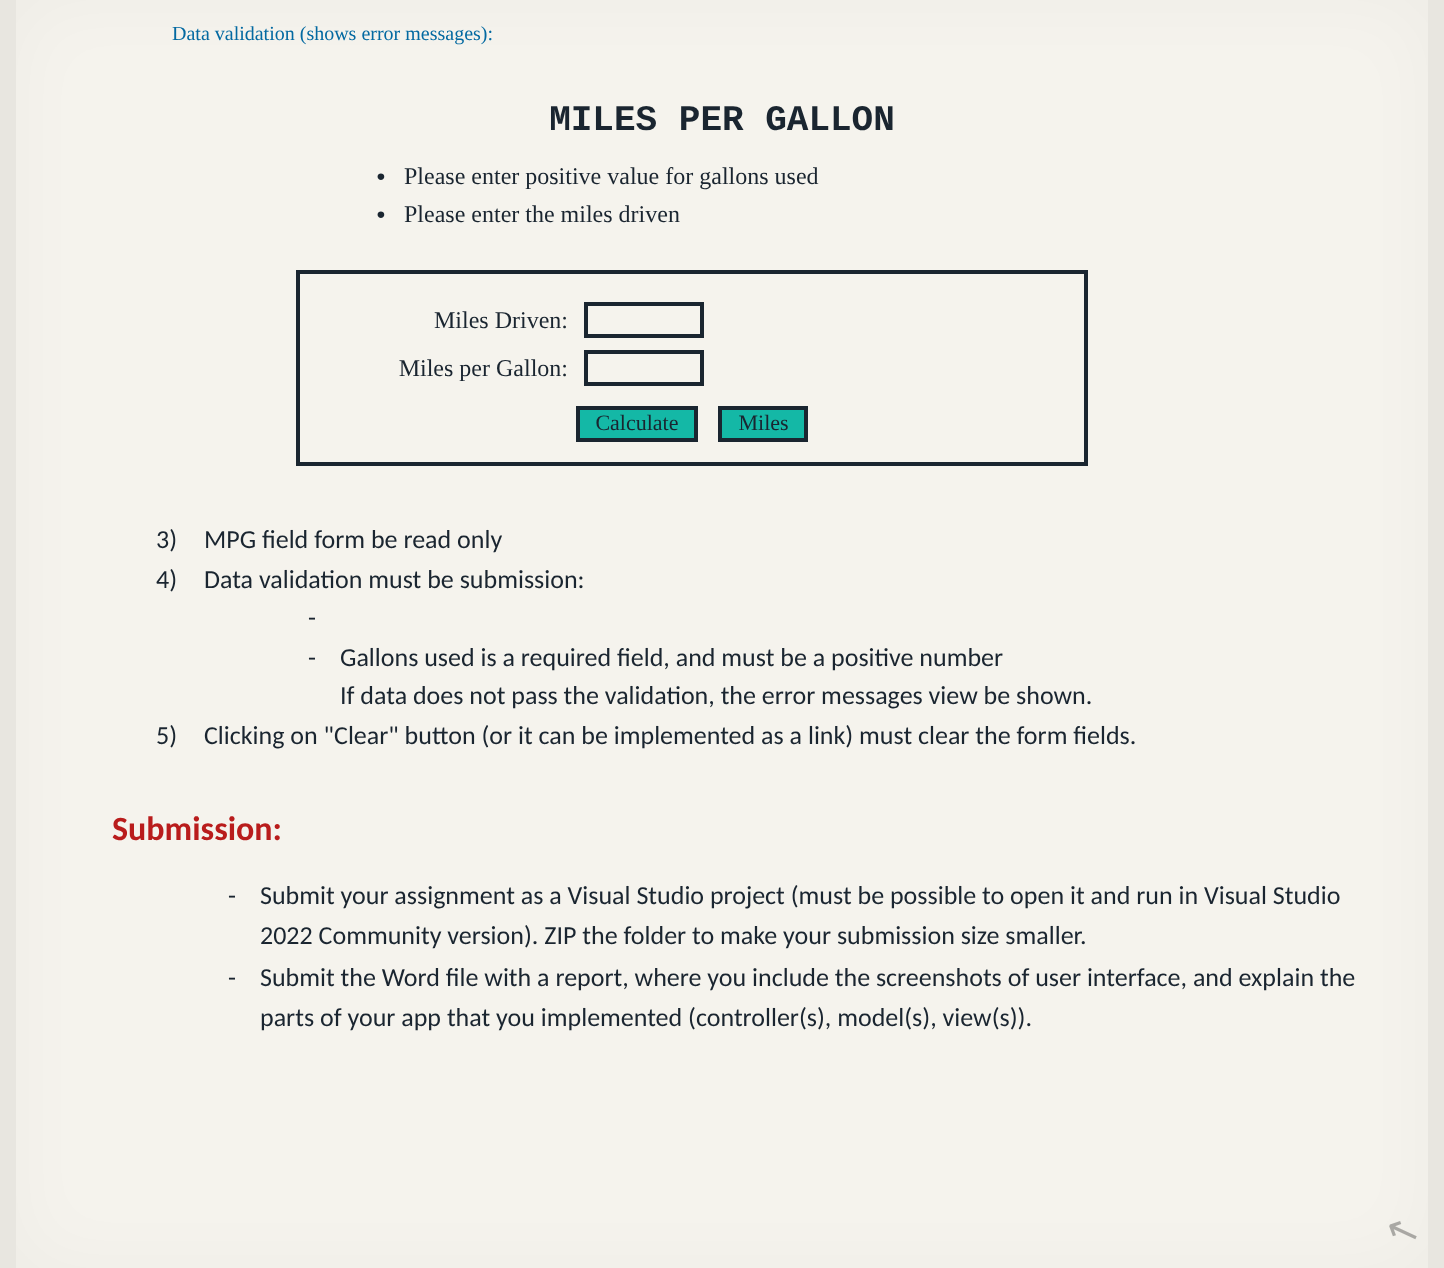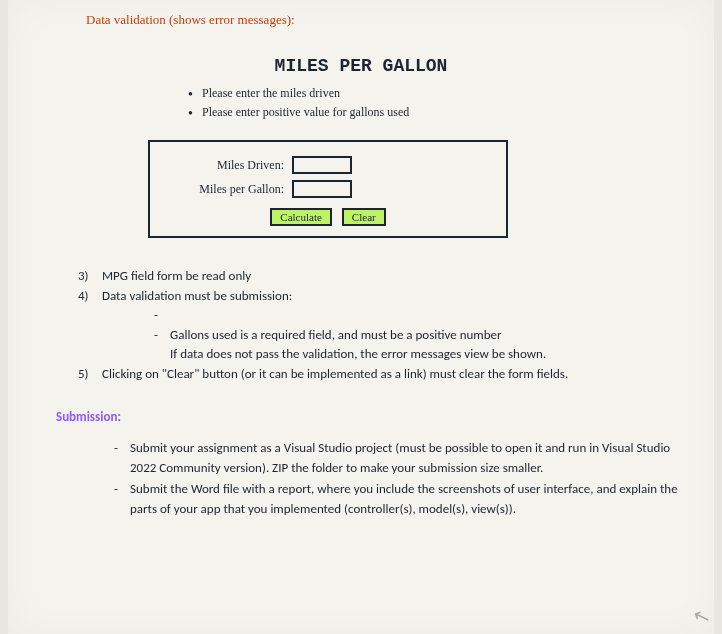--- a/index.html
+++ b/index.html
@@ -17,22 +17,22 @@
     }
     .page {
       background: #f5f3ed;
       padding: 12px 30px 20px 30px;
       margin: 0 8px;
       min-height: 100%;
       color: #1a2530;
       box-shadow: inset 0 0 40px rgba(0,0,0,0.03);
     }
     .top-caption {
-      font-size: 13px;
-      color: #c2410c;
+      font-size: 10px;
+      color: #0369a1;
       margin-left: 48px;
       margin-bottom: 28px;
     }
     .program-title {
       font-family: Liberation Mono, monospace;
       font-size: 18px;
       font-weight: bold;
       text-align: center;
       color: #1a2530;
       margin-bottom: 8px;
@@ -51,21 +51,21 @@
       padding-left: 14px;
     }
     .error-list li::before {
       content: "•";
       position: absolute;
       left: 0;
       font-size: 14px;
     }
     .form-box {
       border: 2px solid #1a2530;
-      width: 360px;
+      width: 396px;
       margin-left: 110px;
       padding: 14px 12px 10px 12px;
       margin-bottom: 28px;
     }
     .form-row {
       display: flex;
       align-items: center;
       margin-bottom: 6px;
       font-family: 'Times New Roman', serif;
     }
@@ -87,21 +87,21 @@
       font-family: 'Times New Roman', serif;
     }
     .button-row {
       display: flex;
       justify-content: center;
       gap: 10px;
       margin-top: 10px;
     }
     .form-button {
       border: 2px solid #1a2530;
-      background: #bef264;
+      background: #14b8a6;
       font-size: 11px;
       padding: 1px 8px;
       color: #1a2530;
       font-family: 'Times New Roman', serif;
     }
     .req-list {
       margin-left: 40px;
       margin-bottom: 26px;
     }
     .req-item {
@@ -127,25 +127,25 @@
       line-height: 1.5;
       color: #1a2530;
       font-family: 'Calibri', Arial, sans-serif;
     }
     .sub-dash {
       width: 28px;
       flex-shrink: 0;
       text-align: center;
     }
     .section-heading {
-      font-size: 13px;
+      font-size: 17px;
       font-weight: bold;
       margin-left: 18px;
       margin-bottom: 14px;
-      color: #8b5cf6;
+      color: #b91c1c;
       font-family: 'Calibri', Arial, sans-serif;
     }
     .submission-list {
       margin-left: 64px;
     }
     .submission-item {
       display: flex;
       font-size: 13px;
       line-height: 1.5;
       margin-bottom: 2px;
@@ -172,36 +172,36 @@
 </head>
 <body>
 
 <div class="page">
 
   <div class="top-caption">Data validation (shows error messages):</div>
 
   <div class="program-title">MILES PER GALLON</div>
 
   <ul class="error-list">
+    <li>Please enter positive value for gallons used</li>
     <li>Please enter the miles driven</li>
-    <li>Please enter positive value for gallons used</li>
   </ul>
 
   <div class="form-box">
     <div class="form-row">
       <div class="form-label">Miles Driven:</div>
       <input class="form-input" value="" style="">
     </div>
     <div class="form-row">
       <div class="form-label">Miles per Gallon:</div>
       <input class="form-input" readonly="" value="" style="">
     </div>
     <div class="button-row">
       <button class="form-button">Calculate</button>
-      <button class="form-button">Clear</button>
+      <button class="form-button">Miles</button>
     </div>
   </div>
 
   <div class="req-list">
     <div class="req-item">
       <div class="req-num">3)</div>
       <div class="req-text">MPG field form be read only</div>
     </div>
     <div class="req-item">
       <div class="req-num">4)</div>

